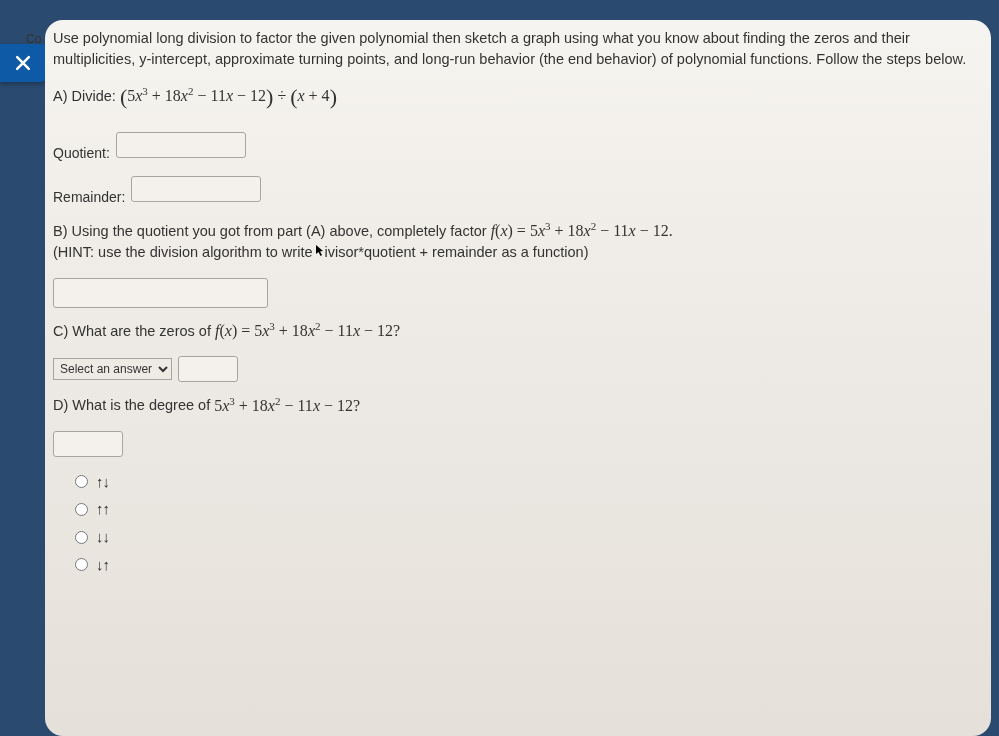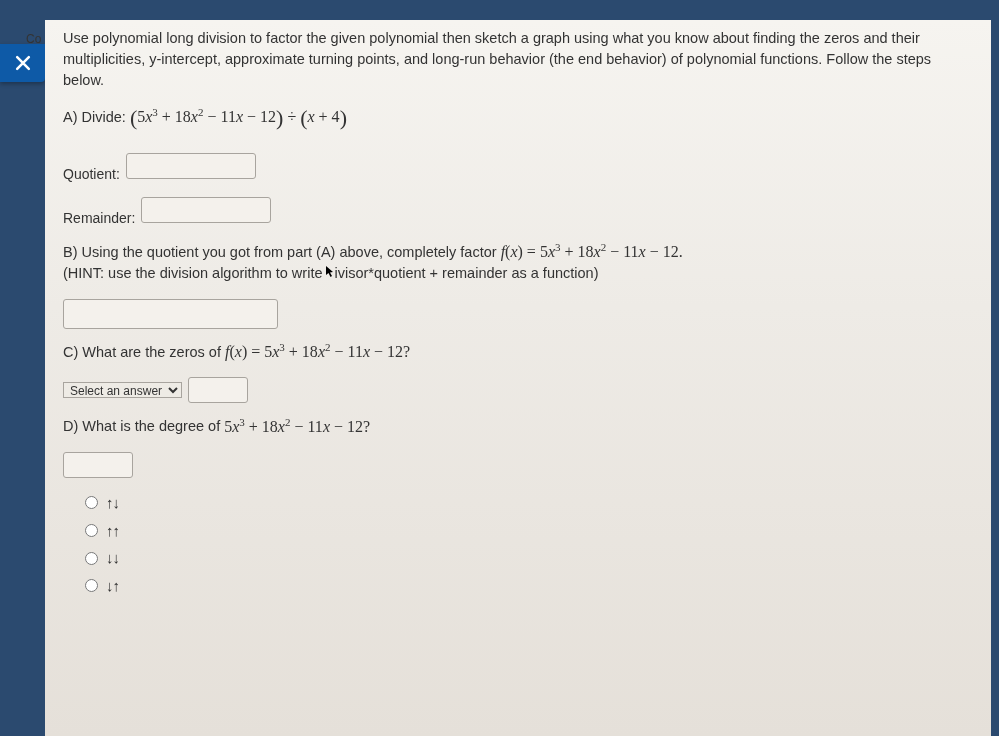--- a/index.html
+++ b/index.html
@@ -11,24 +11,25 @@
     overflow: hidden;
     position: relative;
   }
   .page {
     position: absolute;
     top: 20px;
     left: 45px;
     right: 8px;
     bottom: 0;
     background: linear-gradient(to bottom, #f6f4f0 0%, #eeebe6 40%, #e5e0d9 100%);
-    padding: 8px 18px 20px 18px;
+    padding: 8px 18px 20px 8px;
     color: #333;
     font-size: 14px;
     line-height: 1.45;
+    border-radius: 18px;
   }
   .side-tab {
     position: absolute;
     top: 44px;
     left: 0;
     width: 45px;
     height: 38px;
     background: #0e5aa7;
     color: #fff;
     display: flex;
@@ -86,21 +87,21 @@
     background: #f4f1ec;
     height: 26px;
     width: 60px;
     border-radius: 3px;
     padding: 2px 6px;
     font-size: 13px;
   }
   select.answer-select {
     border: 1px solid #a8a49e;
     background: #eeebe5;
-    height: 16px;
+    height: 22px;
     font-size: 12px;
     color: #333;
     padding: 0 2px;
   }
   .option-row {
     display: flex;
     align-items: center;
     gap: 8px;
     margin-top: 6px;
     margin-left: 22px;

